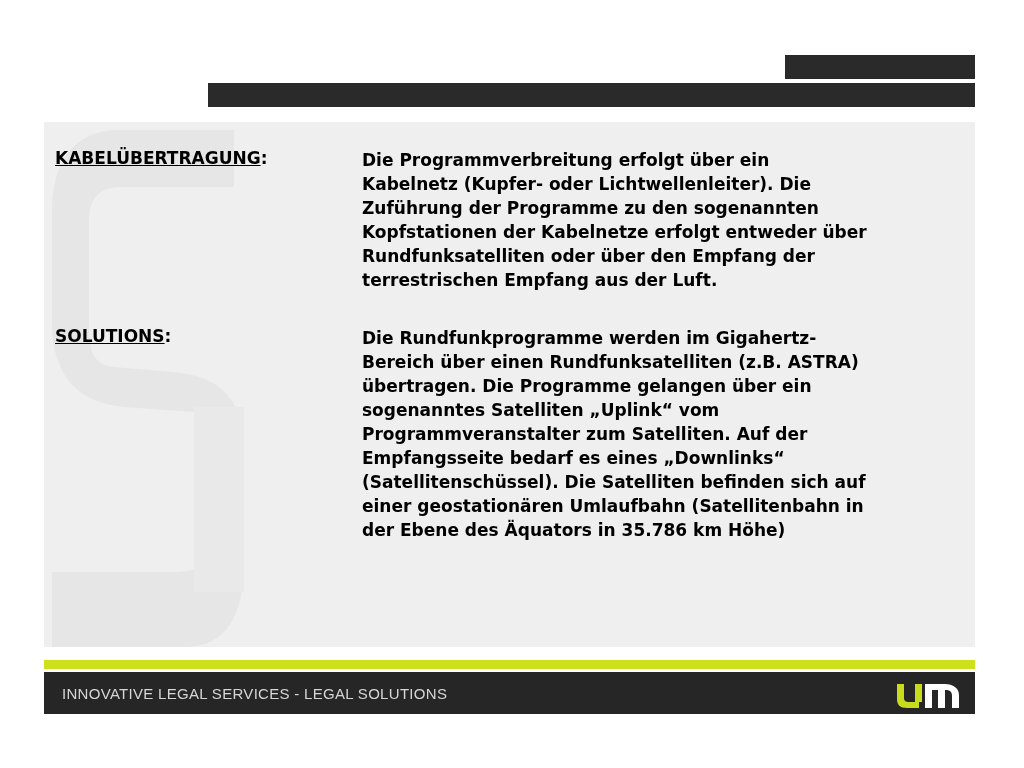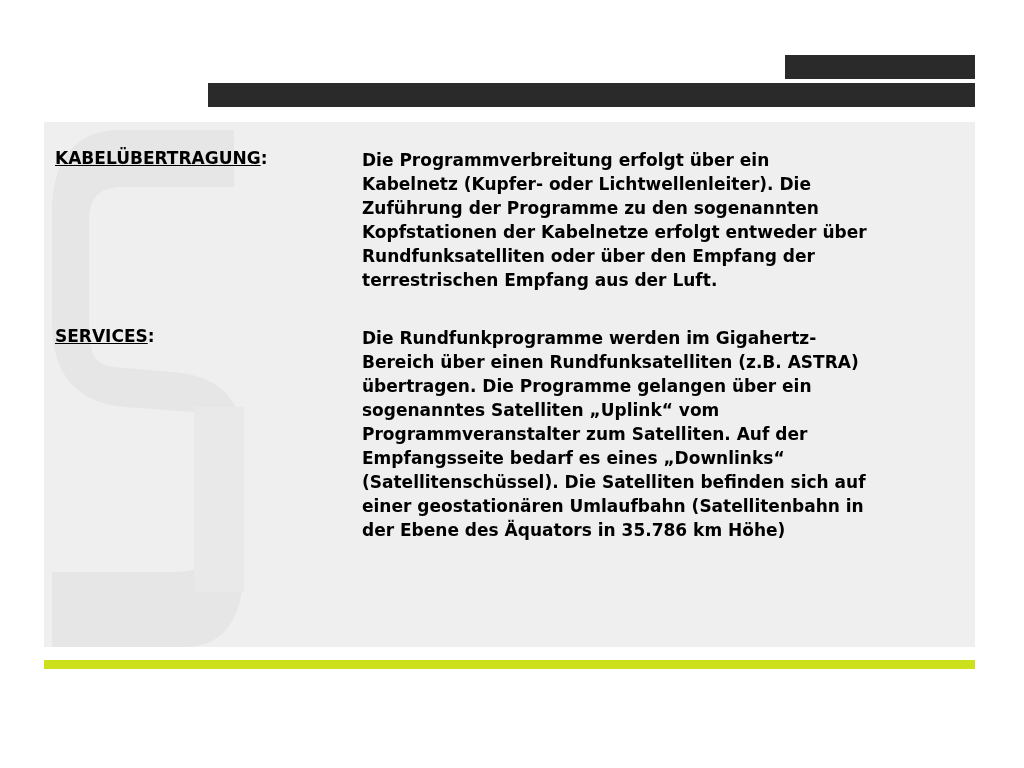--- a/index.html
+++ b/index.html
@@ -84,30 +84,38 @@
       <div class="desc">Die Programmverbreitung erfolgt über ein
 Kabelnetz (Kupfer- oder Lichtwellenleiter). Die
 Zuführung der Programme zu den sogenannten
 Kopfstationen der Kabelnetze erfolgt entweder über
 Rundfunksatelliten oder über den Empfang der
 terrestrischen Empfang aus der Luft.</div>
     </div>
 
     <div class="row row2">
       <div class="term">
-        <span class="u">SERVICES</span><span>:</span>
+        <span class="u">SOLUTIONS</span><span>:</span>
       </div>
       <div class="desc">Die Rundfunkprogramme werden im Gigahertz-
 Bereich über einen Rundfunksatelliten (z.B. ASTRA)
 übertragen. Die Programme gelangen über ein
 sogenanntes Satelliten „Uplink“ vom
 Programmveranstalter zum Satelliten. Auf der
 Empfangsseite bedarf es eines „Downlinks“
 (Satellitenschüssel). Die Satelliten befinden sich auf
 einer geostationären Umlaufbahn (Satellitenbahn in
 der Ebene des Äquators in 35.786 km Höhe)</div>
     </div>
   </div>
 
   <div class="lime-bar"></div>
 
+  <div class="footer">
+    <span class="footer-text">INNOVATIVE LEGAL SERVICES - LEGAL SOLUTIONS</span>
+    <svg class="logo" viewBox="0 0 66 28">
+      <path d="M2 4 L9 4 L9 18 C9 21 11 22 14 22 L24 22 L24 28 L12 28 C5 28 2 25 2 19 Z" fill="#c8dc1e"></path>
+      <path d="M20 4 L27 4 L27 22 L20 22 Z" fill="#c8dc1e"></path>
+      <path d="M30 4 L50 4 C58 4 64 8 64 15 L64 28 L57 28 L57 16 C57 12 55 10 51 10 L50 10 L50 28 L43 28 L43 10 L37 10 L37 28 L30 28 Z" fill="#ffffff"></path>
+    </svg>
+  </div>
 
 </div>
 
 </body></html>

